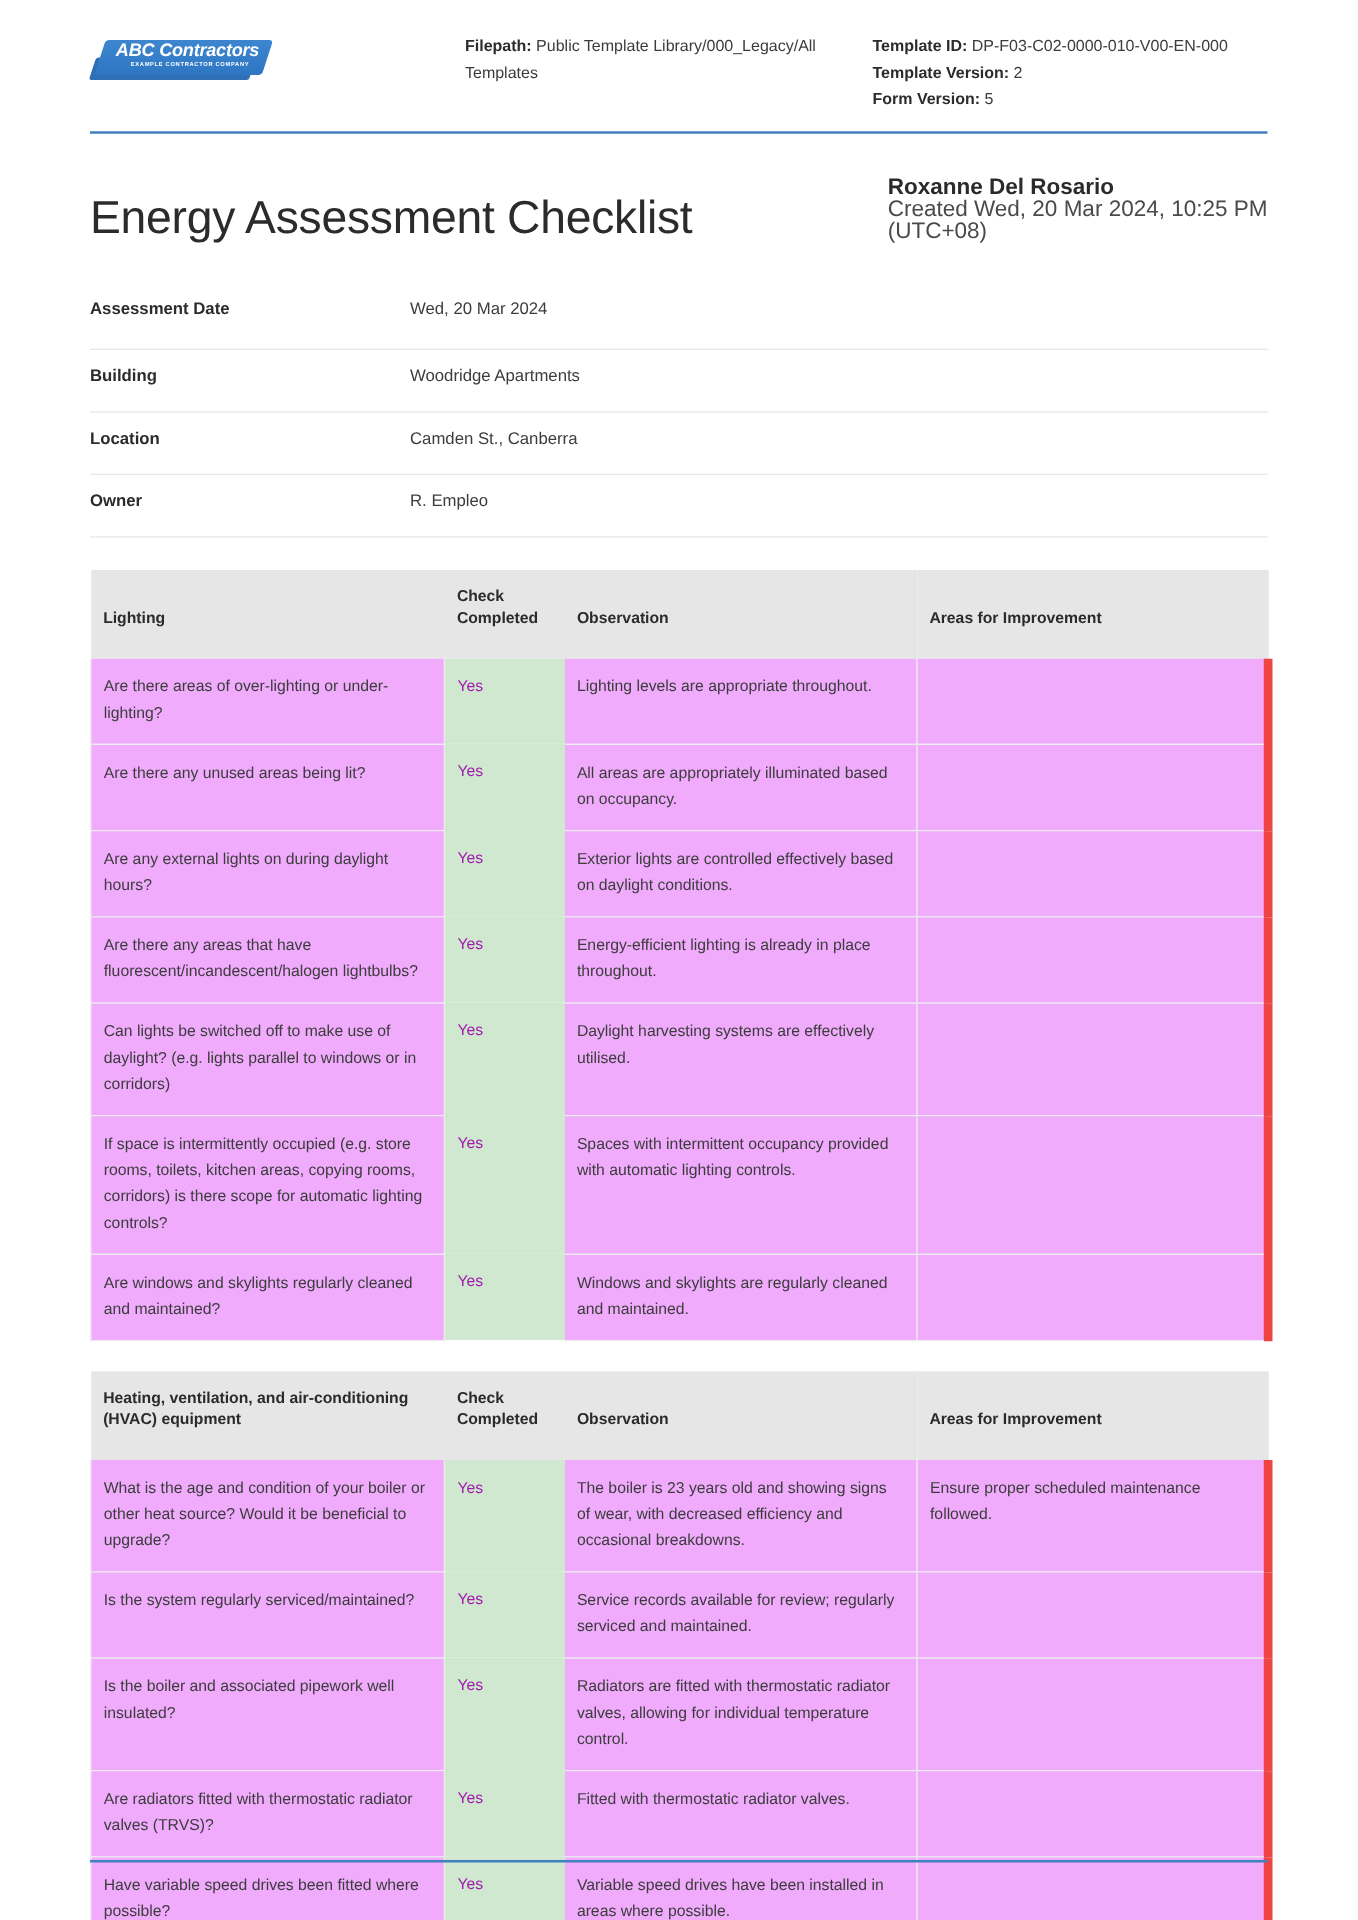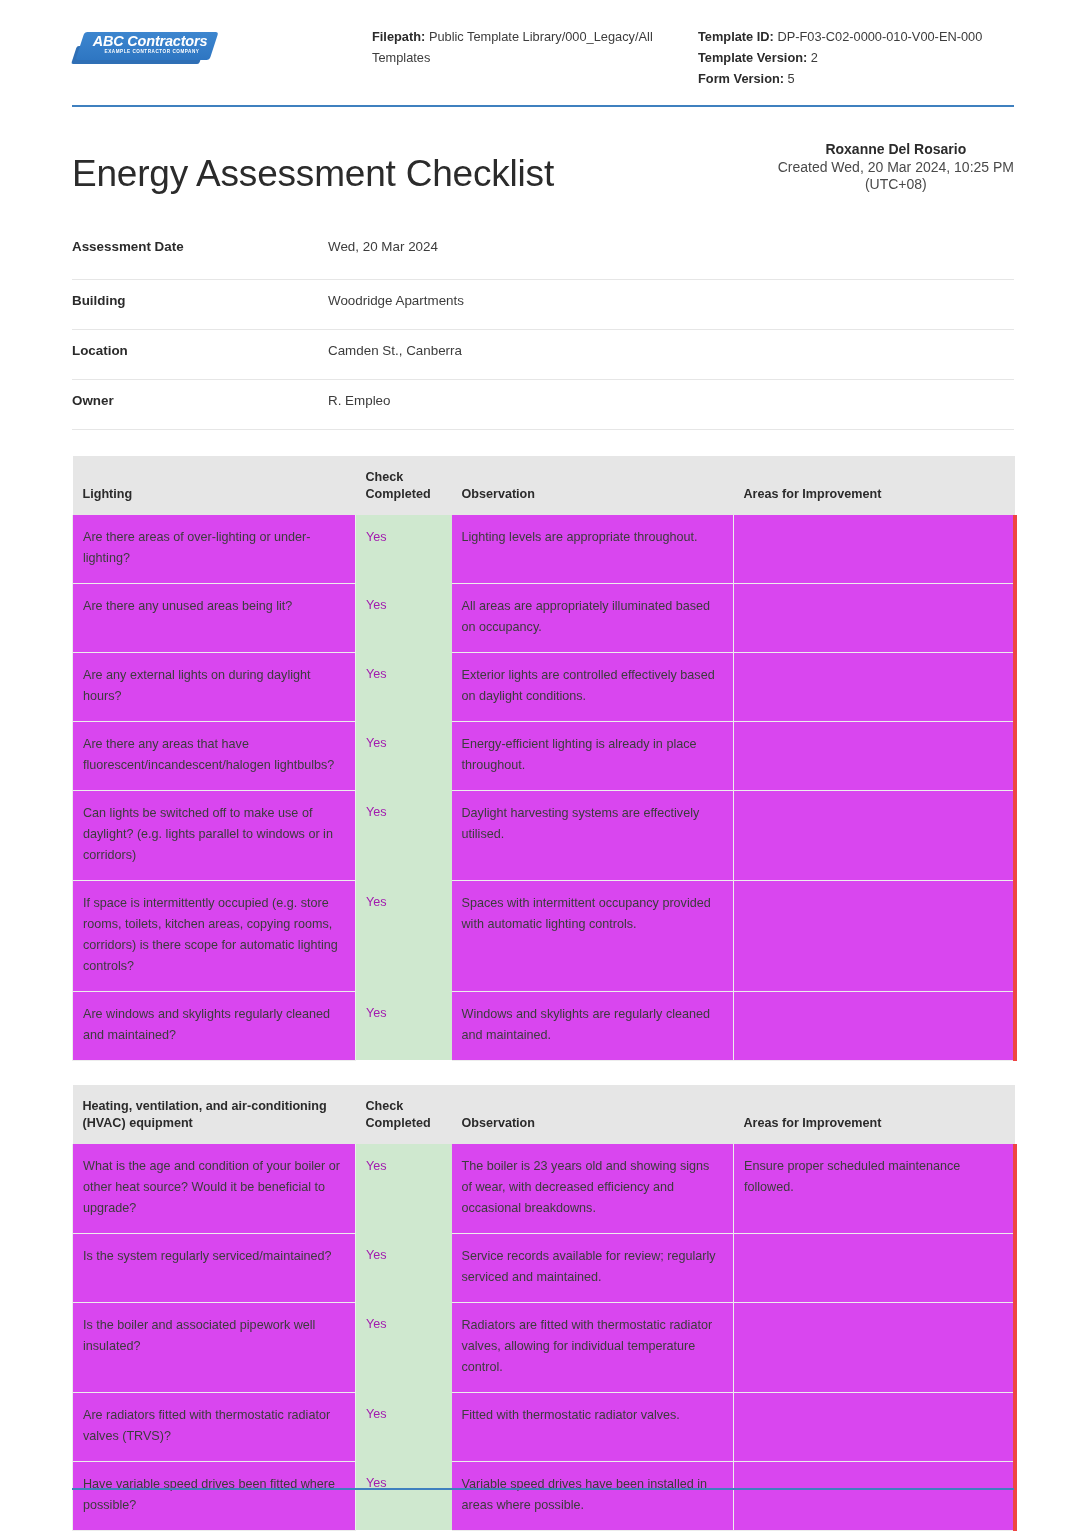--- a/index.html
+++ b/index.html
@@ -118,22 +118,22 @@
     flex: 1 1 auto;
     font-size: 37px;
     font-weight: normal;
     color: #2b2b2b;
     letter-spacing: -0.2px;
     line-height: 36px;
     padding-bottom: 2px;
   }
   .author-block {
     flex: 0 0 auto;
-    text-align: center;
-    font-size: 14px;
+    text-align: left;
+    font-size: 18px;
     line-height: 17.5px;
     color: #4a4a4a;
   }
   .author-name { font-weight: bold; color: #2b2b2b; }
 
   
   .fields { margin-top: 36px; }
   .field-row {
     display: flex;
     align-items: flex-start;
@@ -171,43 +171,43 @@
   .check-table col.c3 { width: 282px; }
   .check-table col.c4 { width: 281px; }
 
   .check-table th {
     background: #e6e6e6;
     text-align: left;
     vertical-align: bottom;
     font-size: 12.6px;
     font-weight: bold;
     color: #2b2b2b;
-    padding: 13px 10px 12px 10px;
+    padding: 13px 10px 24px 10px;
     line-height: 17px;
     border: none;
   }
   .check-table th.th-section { height: 58px; }
 
   .check-table td {
     vertical-align: top;
     padding: 12px 10px 14px 10px;
     line-height: 21px;
     color: #3c3c3c;
     border-right: 1px solid #ededed;
     border-bottom: 1px solid #ededed;
-    background: #d946ef;
+    background: #f0abfc;
   }
   .check-table td.q { border-left: 1px solid #ededed; }
   .check-table td.yes {
     background: #cfe8cf;
     border-right: none;
     border-bottom: none;
     color: #a21caf;
   }
-  .check-table td.imp { border-right: 4px solid #ef4444; }
+  .check-table td.imp { border-right: 7px solid #ef4444; }
 
   
   .footer {
     position: absolute;
     left: 72px;
     right: 72px;
     bottom: 30px;
   }
   .footer .rule-blue { margin-bottom: 16px; }
   .footer-cols {

